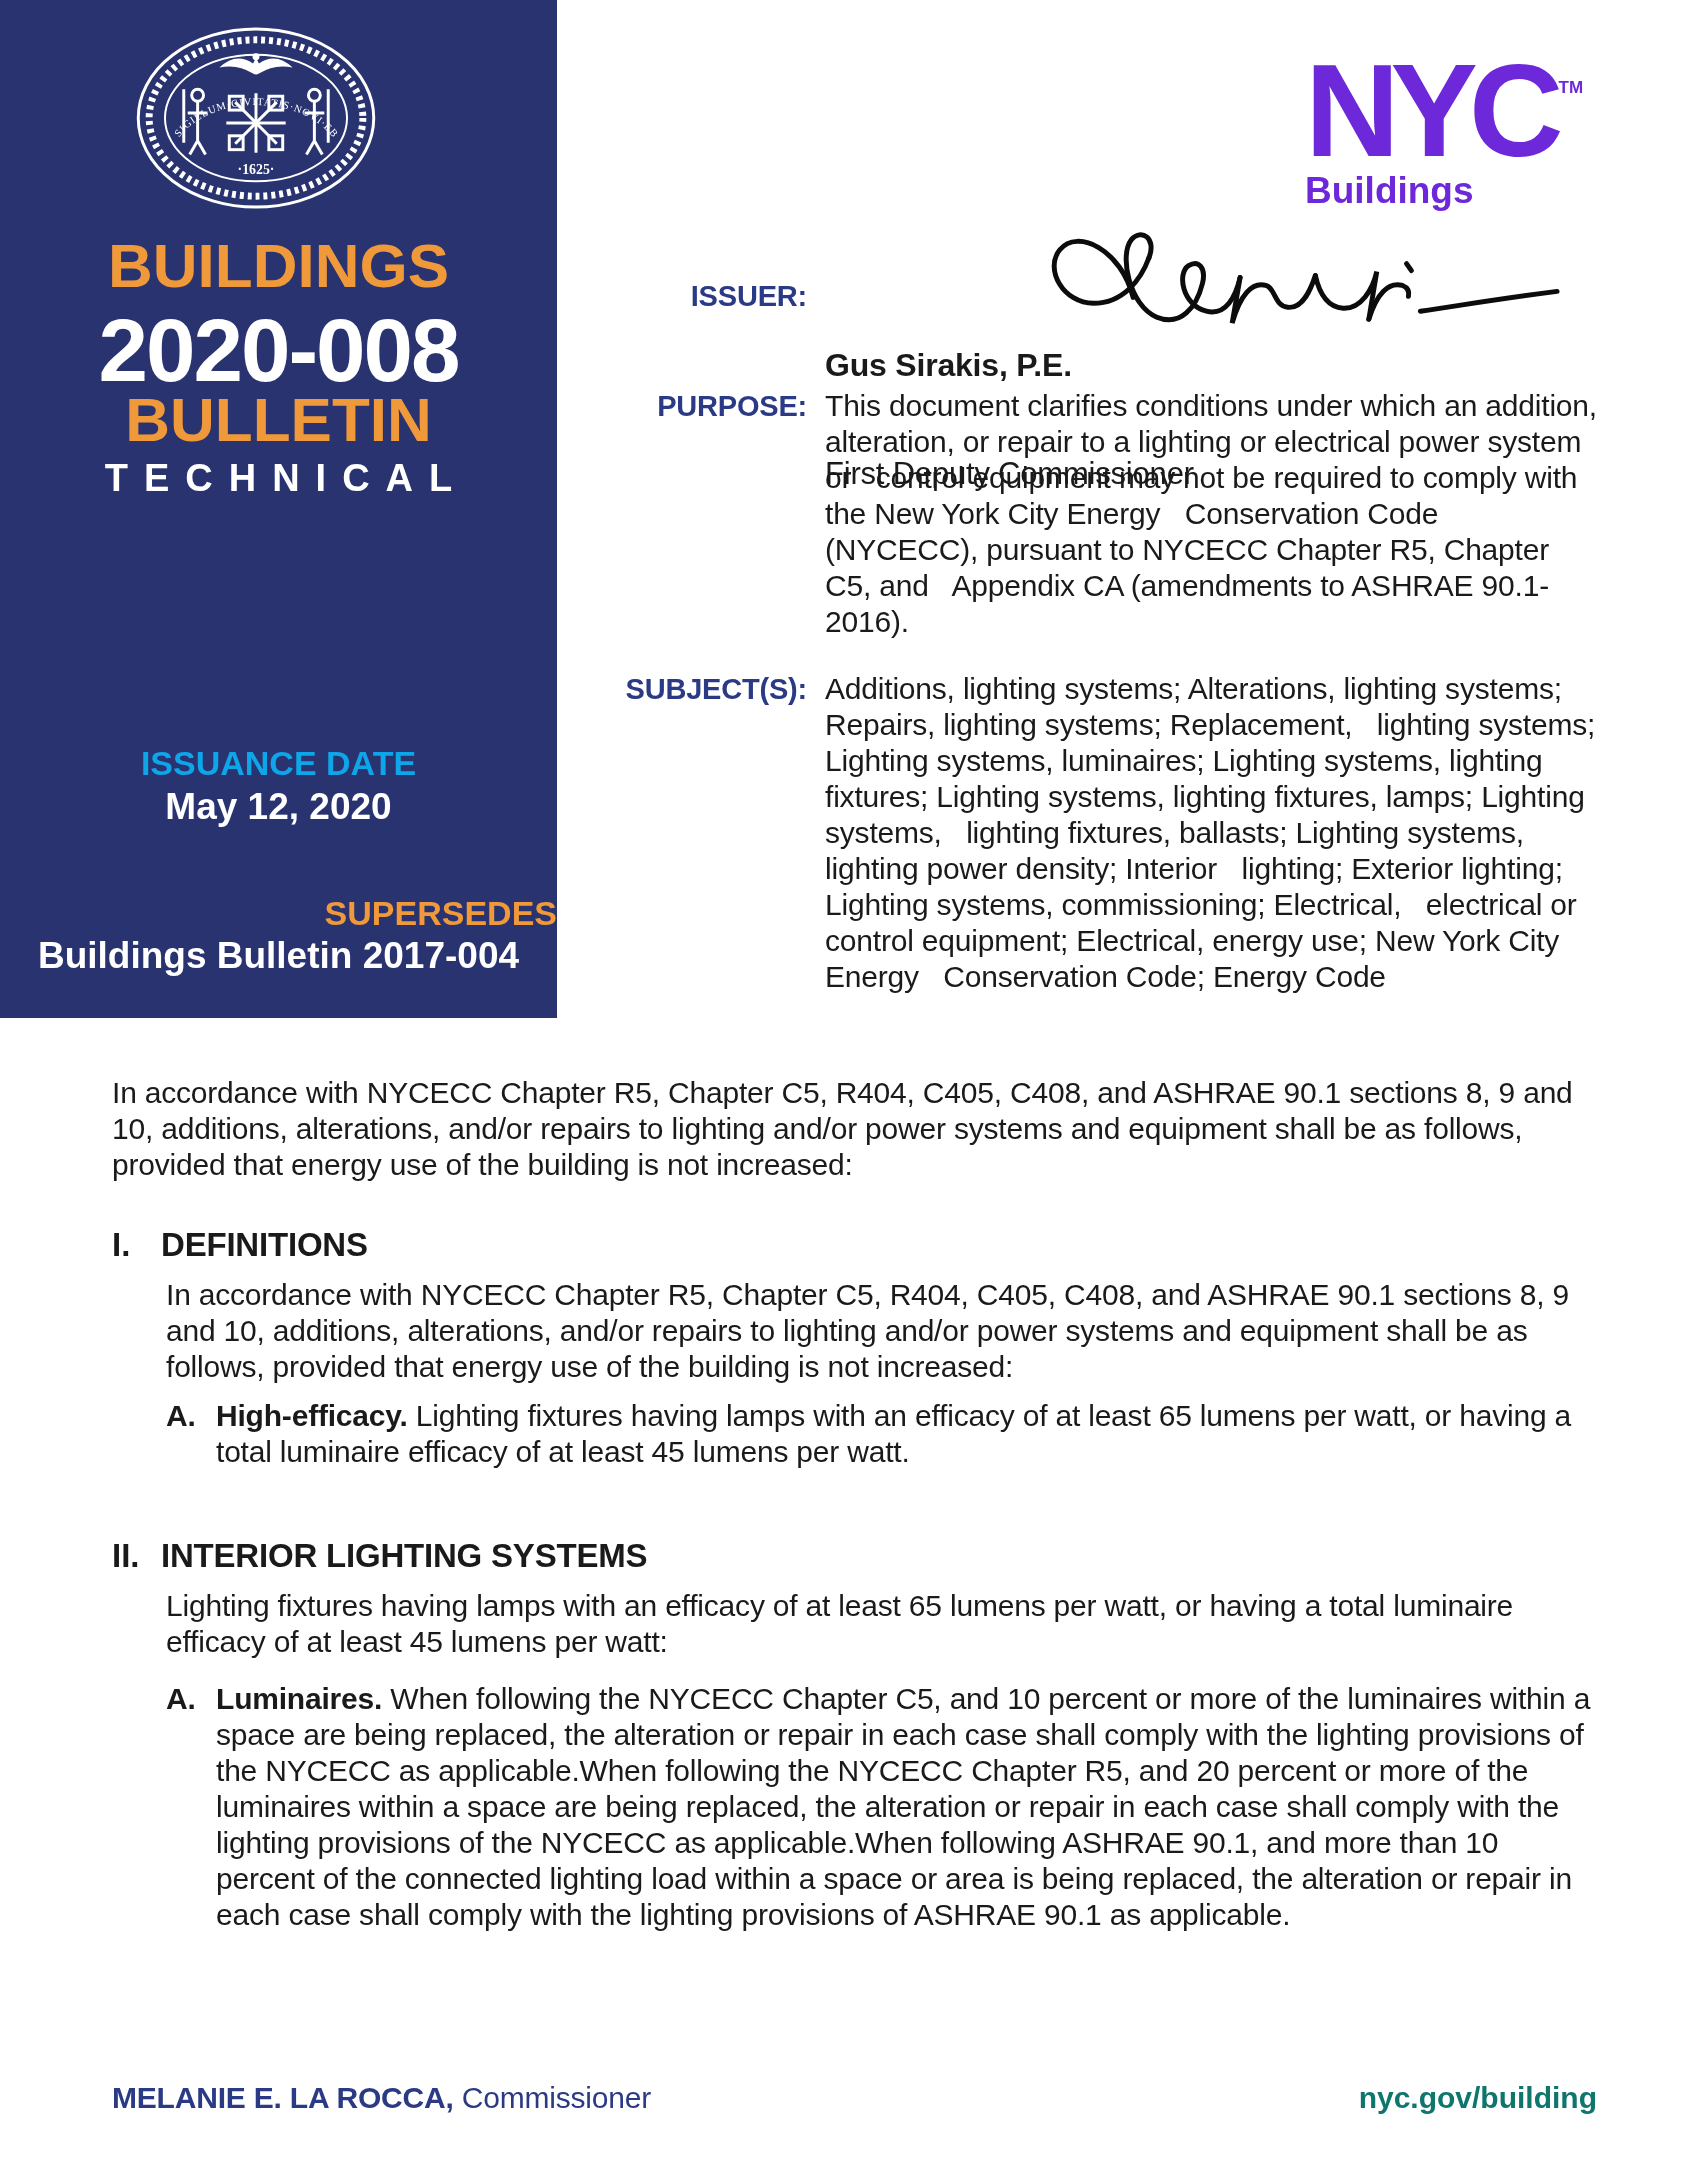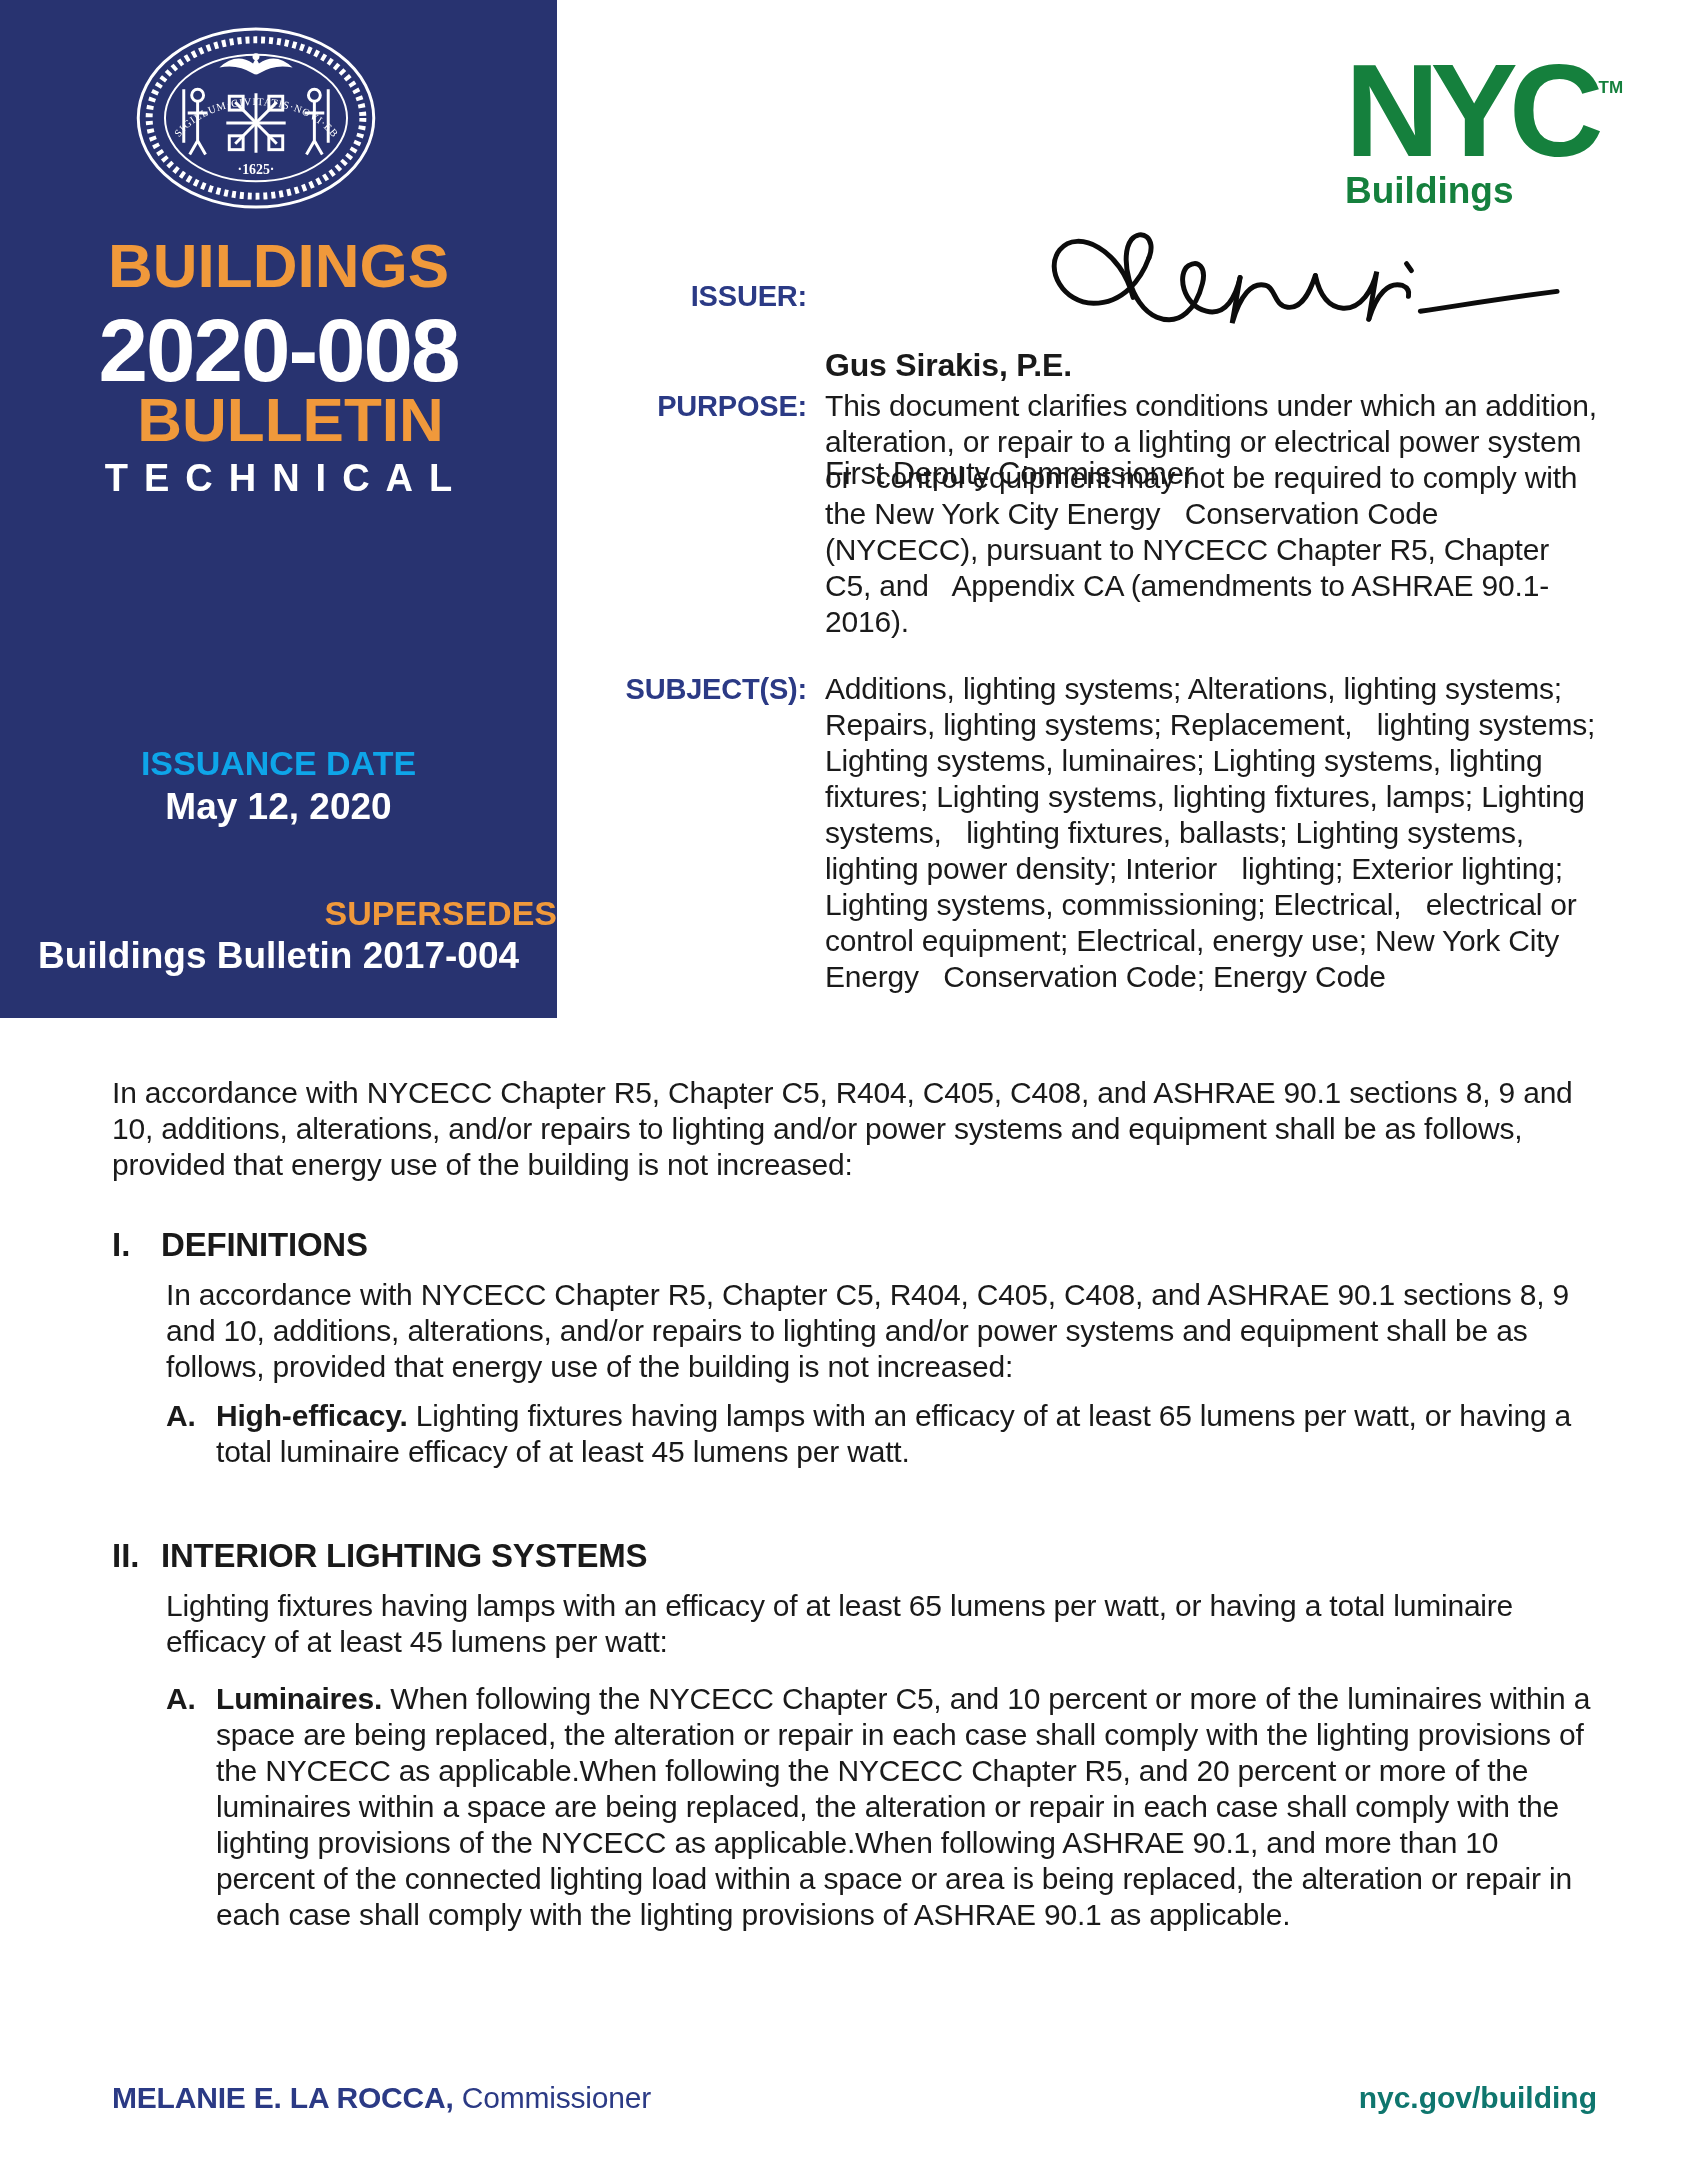--- a/index.html
+++ b/index.html
@@ -12,28 +12,28 @@
   .sidebar{
     position:absolute;left:0;top:0;width:557px;height:1018px;background:#283370;
   }
   .sidebar-inner{
     position:absolute;left:0;top:0;width:557px;height:1018px;
     padding-right:40px;box-sizing:border-box;text-align:center;
   }
   .seal{position:absolute;left:132px;top:24px;width:248px;height:188px;}
   .sb-buildings{position:absolute;top:230px;width:100%;font-size:62px;font-weight:bold;color:#F0993B;letter-spacing:0px;}
   .sb-number{position:absolute;top:299px;width:100%;font-size:89px;font-weight:bold;color:#ffffff;letter-spacing:-2px;text-align:center;}
-  .sb-bulletin{position:absolute;top:384px;width:100%;font-size:62px;font-weight:bold;color:#F0993B;padding-left:12px;}
+  .sb-bulletin{position:absolute;top:384px;width:100%;font-size:62px;font-weight:bold;color:#F0993B;}
   .sb-technical{position:absolute;top:457px;width:100%;font-size:38px;font-weight:bold;color:#ffffff;letter-spacing:16px;padding-left:16px;box-sizing:border-box;}
   .sb-issuance-label{position:absolute;top:744px;width:100%;font-size:34px;font-weight:bold;color:#0ea5e9;}
   .sb-issuance-date{position:absolute;top:786px;width:100%;font-size:37px;font-weight:bold;color:#ffffff;}
   .sb-supersedes-label{position:absolute;top:894px;width:100%;font-size:34px;font-weight:bold;color:#F0993B;text-align:right;}
   .sb-supersedes-value{position:absolute;top:935px;width:100%;font-size:37px;font-weight:bold;color:#ffffff;}
   
-  .nyc-logo{position:absolute;left:1305px;top:22px;color:#15803d;margin-left:40px;}
+  .nyc-logo{position:absolute;left:1305px;top:22px;color:#6d28d9;}
   .nyc-word{font-size:131px;line-height:131px;font-weight:bold;letter-spacing:-9px;}
   .nyc-tm{font-size:17px;font-weight:bold;vertical-align:63px;letter-spacing:0;margin-left:4px;}
   .nyc-dept{font-size:37px;font-weight:bold;margin-top:-6px;letter-spacing:0;}
   
   .meta-label{
     position:absolute;left:594px;width:213px;text-align:right;
     font-size:29px;font-weight:bold;color:#2B3A85;letter-spacing:-0.2px;
   }
   .meta-value{
     position:absolute;left:825px;width:772px;font-size:30px;line-height:36px;

